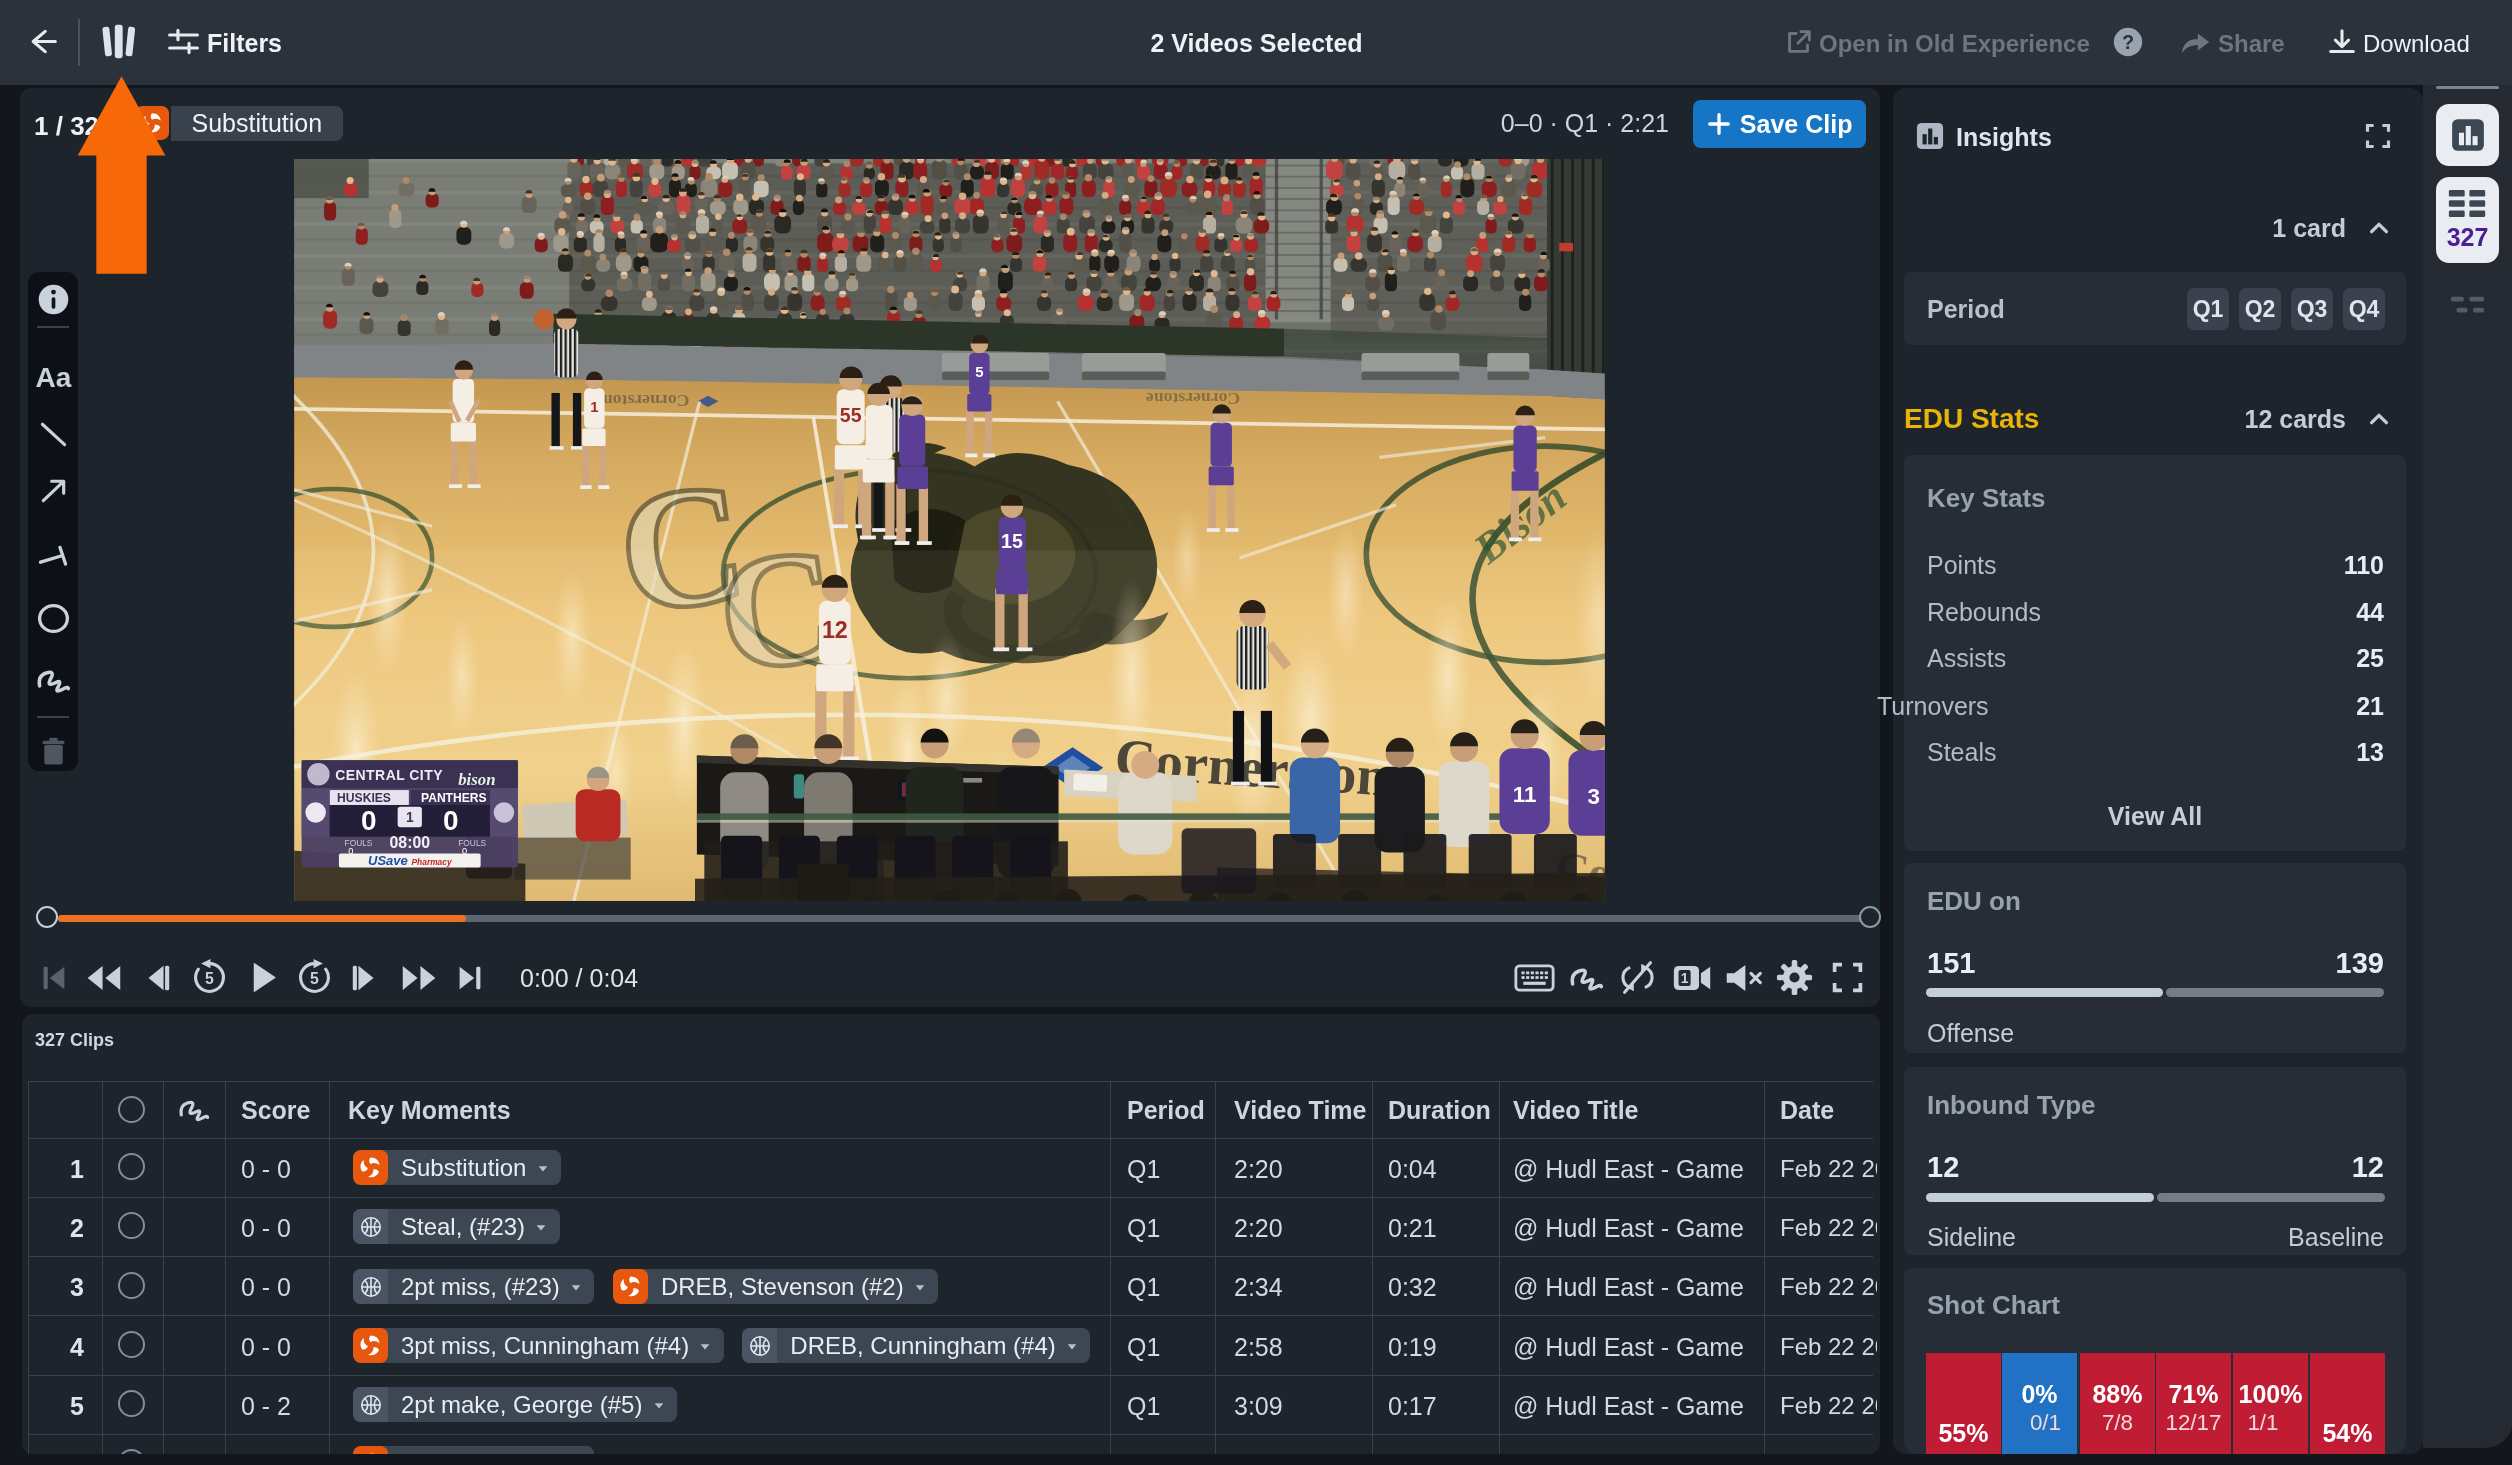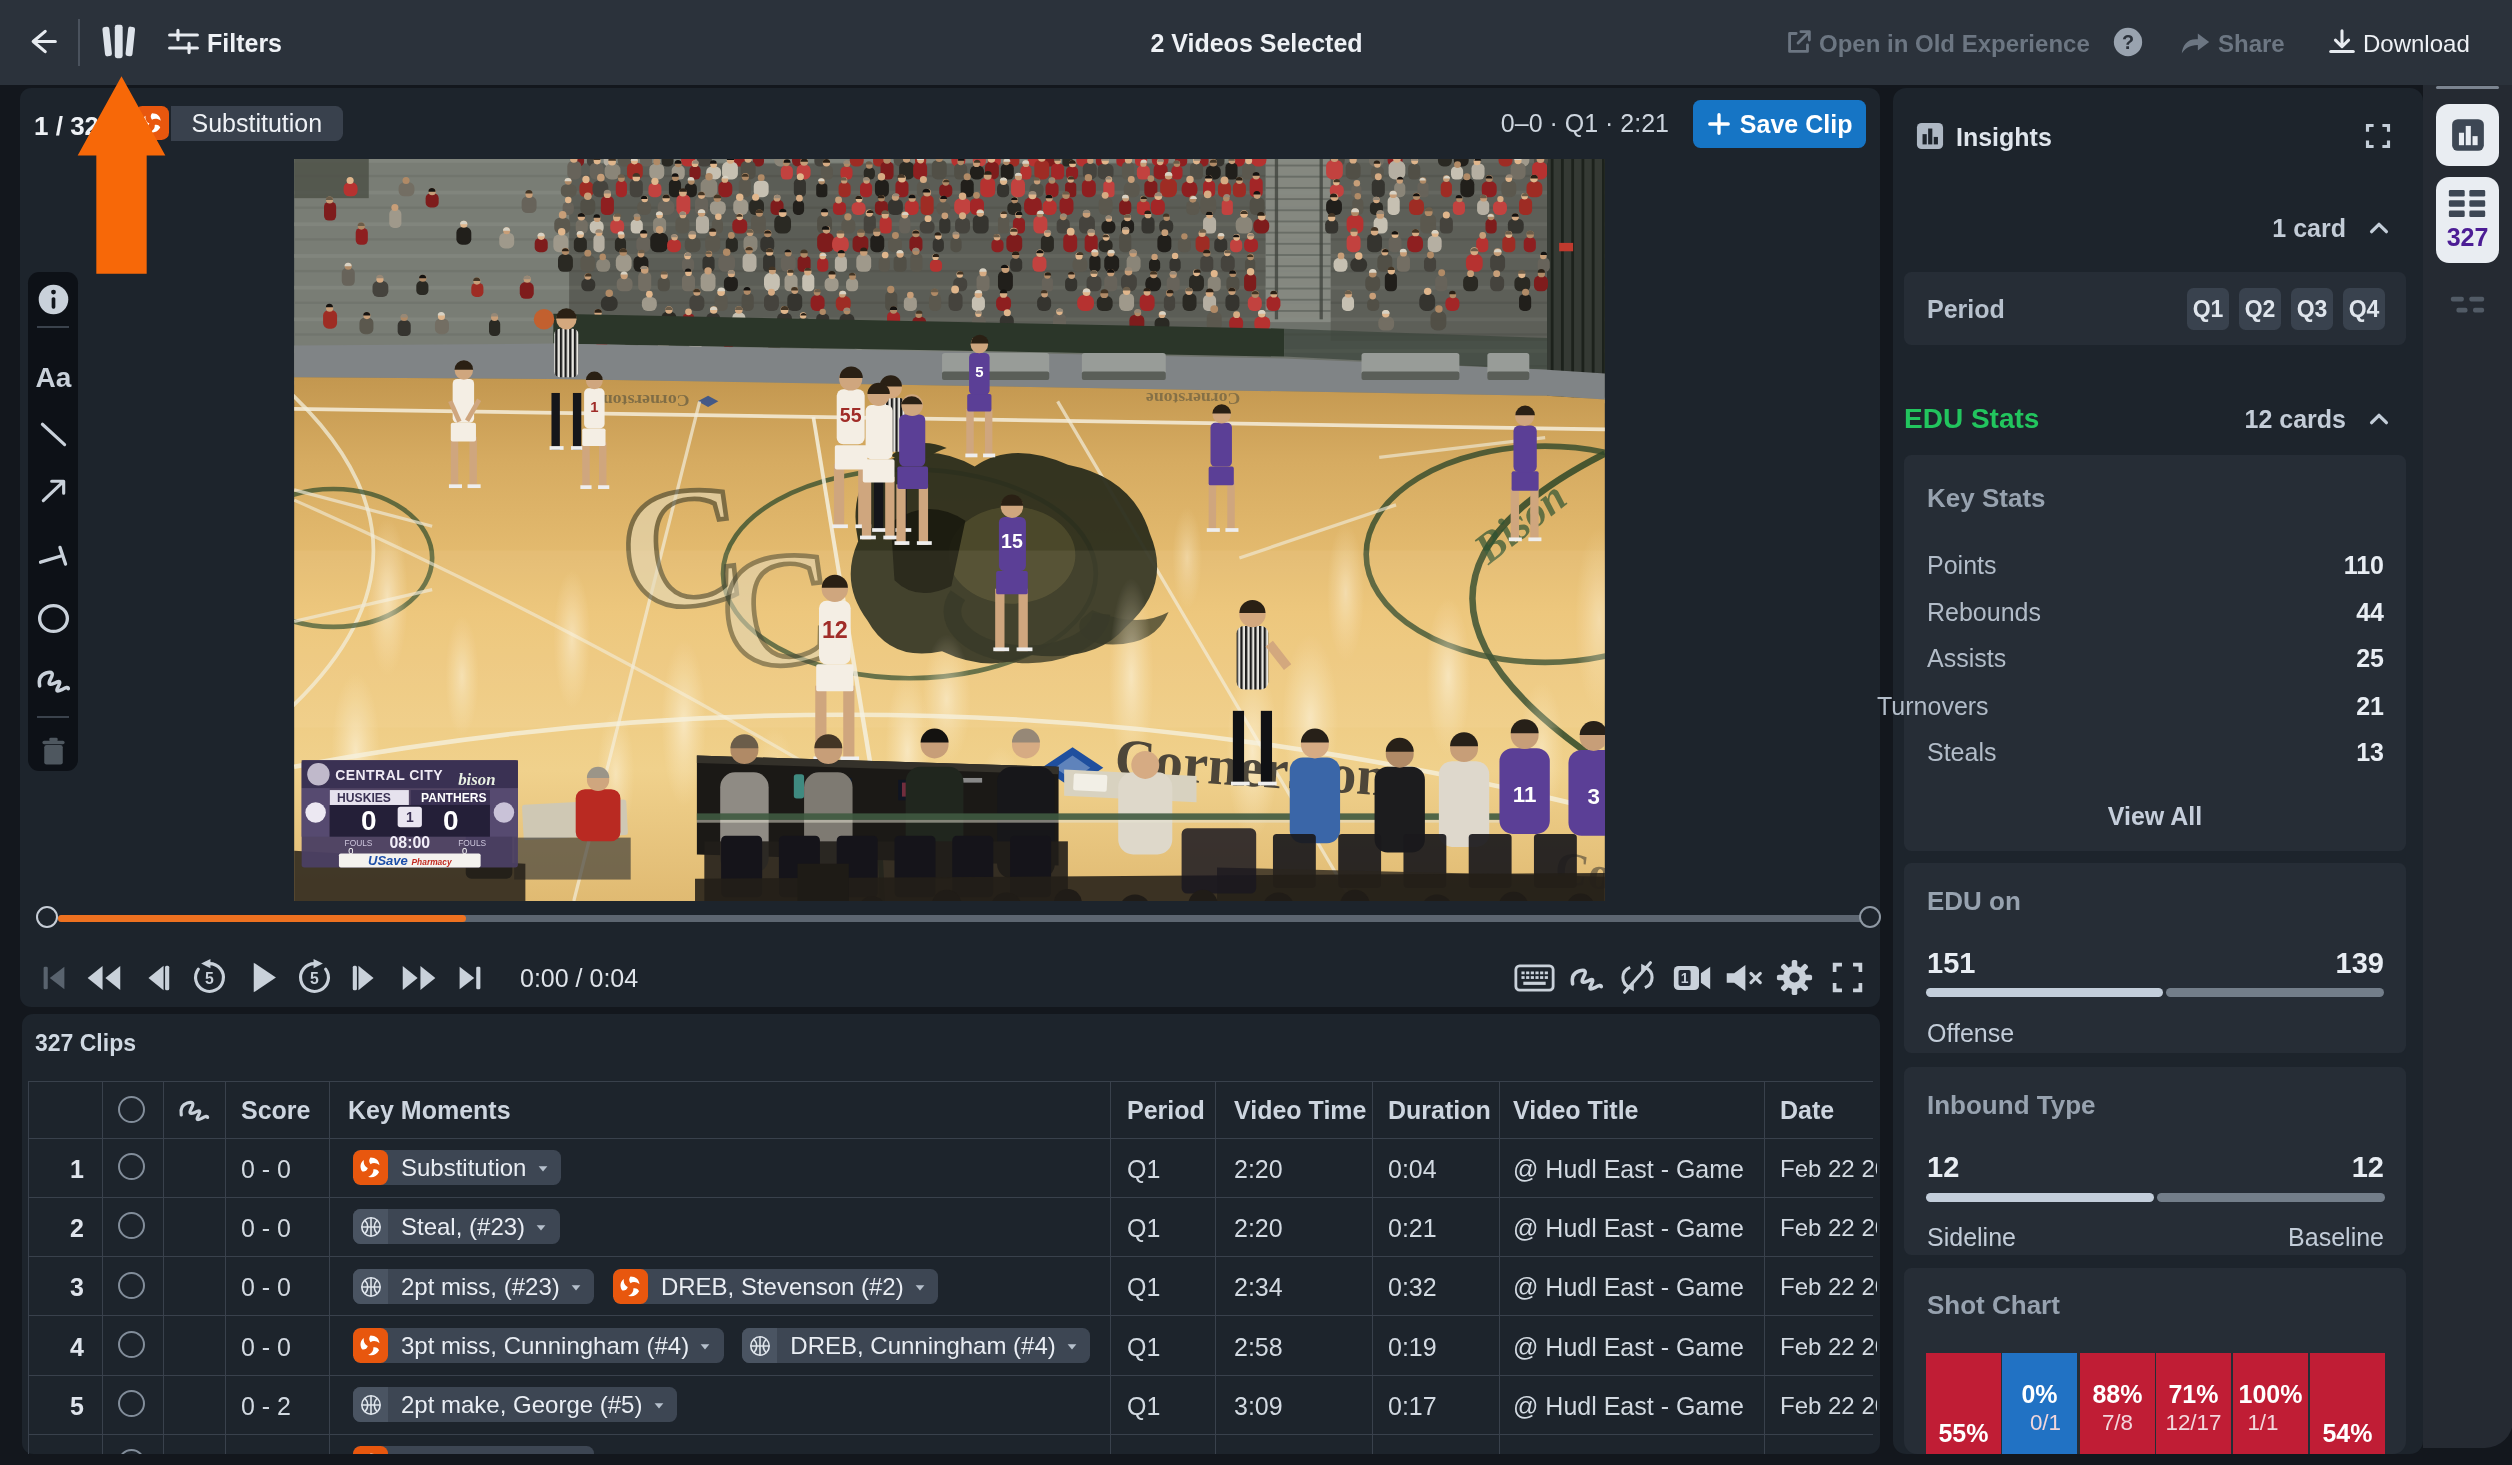--- a/index.html
+++ b/index.html
@@ -1793,21 +1793,21 @@
         <circle cx="20" cy="20" r="12.5" fill="#c9d1da"></circle>
         <circle cx="20" cy="20" r="5.5" fill="#222933"></circle>
       </svg>
     </div>
     <div class="abs icnbtn" style="left:1826px;top:957px;width:43px;height:41px">
       <svg width="35" height="35" viewBox="0 0 38 38" style="" xmlns="http://www.w3.org/2000/svg">
         <path d="M13 5 H5 V13 M25 5 H33 V13 M33 25 V33 H25 M13 33 H5 V25" stroke="#c9d1da" stroke-width="4" fill="none"></path>
       </svg>
     </div>
     <div class="panel" style="left:22.4px;top:1014px;width:1858px;height:440px;border-radius:11.2px;overflow:hidden"></div>
-    <div class="abs" style="left:35px;top:1030px;font-size:23px;font-weight:bold;color:#cfd8e2">327 Clips</div>
+    <div class="abs" style="left:35px;top:1030px;font-size:18px;font-weight:bold;color:#cfd8e2">327 Clips</div>
     <div class="abs" style="left:28px;top:1081px;width:1.4px;height:373px;background:#39414c"></div>
     <div class="abs" style="left:102px;top:1081px;width:1.4px;height:373px;background:#39414c"></div>
     <div class="abs" style="left:163px;top:1081px;width:1.4px;height:373px;background:#39414c"></div>
     <div class="abs" style="left:225px;top:1081px;width:1.4px;height:373px;background:#39414c"></div>
     <div class="abs" style="left:329px;top:1081px;width:1.4px;height:373px;background:#39414c"></div>
     <div class="abs" style="left:1110px;top:1081px;width:1.4px;height:373px;background:#39414c"></div>
     <div class="abs" style="left:1215px;top:1081px;width:1.4px;height:373px;background:#39414c"></div>
     <div class="abs" style="left:1372px;top:1081px;width:1.4px;height:373px;background:#39414c"></div>
     <div class="abs" style="left:1499px;top:1081px;width:1.4px;height:373px;background:#39414c"></div>
     <div class="abs" style="left:1764px;top:1081px;width:1.4px;height:373px;background:#39414c"></div>
@@ -2040,21 +2040,21 @@
       <svg width="24" height="24" viewBox="0 0 26 26" style="" xmlns="http://www.w3.org/2000/svg">
         <path d="M5 17 L13 9 L21 17" stroke="#c3cdd8" stroke-width="3.6" fill="none" stroke-linecap="round" stroke-linejoin="round"></path>
       </svg>
     </div>
     <div class="abs" style="left:1904px;top:272px;width:502px;height:73px;background:#262d36;border-radius:7.5px"></div>
     <div class="abs" style="left:1927px;top:295px;font-size:25px;font-weight:bold;color:#b7c1cd">Period</div>
     <div class="abs icnbtn" style="left:2187px;top:288px;width:42px;height:42px;background:#39424e;border-radius:6.5px;font-size:23px;font-weight:bold;color:#dfe5ec">Q1</div>
     <div class="abs icnbtn" style="left:2239px;top:288px;width:42px;height:42px;background:#39424e;border-radius:6.5px;font-size:23px;font-weight:bold;color:#dfe5ec">Q2</div>
     <div class="abs icnbtn" style="left:2291px;top:288px;width:42px;height:42px;background:#39424e;border-radius:6.5px;font-size:23px;font-weight:bold;color:#dfe5ec">Q3</div>
     <div class="abs icnbtn" style="left:2343px;top:288px;width:42px;height:42px;background:#39424e;border-radius:6.5px;font-size:23px;font-weight:bold;color:#dfe5ec">Q4</div>
-    <div class="abs" style="left:1904px;top:403px;font-size:28px;font-weight:bold;color:#22c55e">EDU Stats</div>
+    <div class="abs" style="left:1904px;top:403px;font-size:28px;font-weight:bold;color:#eab308">EDU Stats</div>
     <div class="abs" style="left:2135px;top:405px;width:211px;text-align:right;font-size:25px;font-weight:bold;color:#c3ccd7">12 cards</div>
     <div class="abs icnbtn" style="left:2367px;top:407px">
       <svg width="24" height="24" viewBox="0 0 26 26" style="" xmlns="http://www.w3.org/2000/svg">
         <path d="M5 17 L13 9 L21 17" stroke="#c3cdd8" stroke-width="3.6" fill="none" stroke-linecap="round" stroke-linejoin="round"></path>
       </svg>
     </div>
     <div class="abs" style="left:1904px;top:455px;width:502px;height:396px;background:#262d36;border-radius:7.5px"></div>
     <div class="abs" style="left:1927px;top:483px;font-size:26px;font-weight:bold;color:#97a2af">Key Stats</div>
     <div class="abs" style="left:1927px;top:551px;font-size:25px;color:#b2bcc8">Points</div>
     <div class="abs" style="left:2197px;top:551px;width:187px;text-align:right;font-size:25px;font-weight:bold;color:#e8edf3">110</div>

